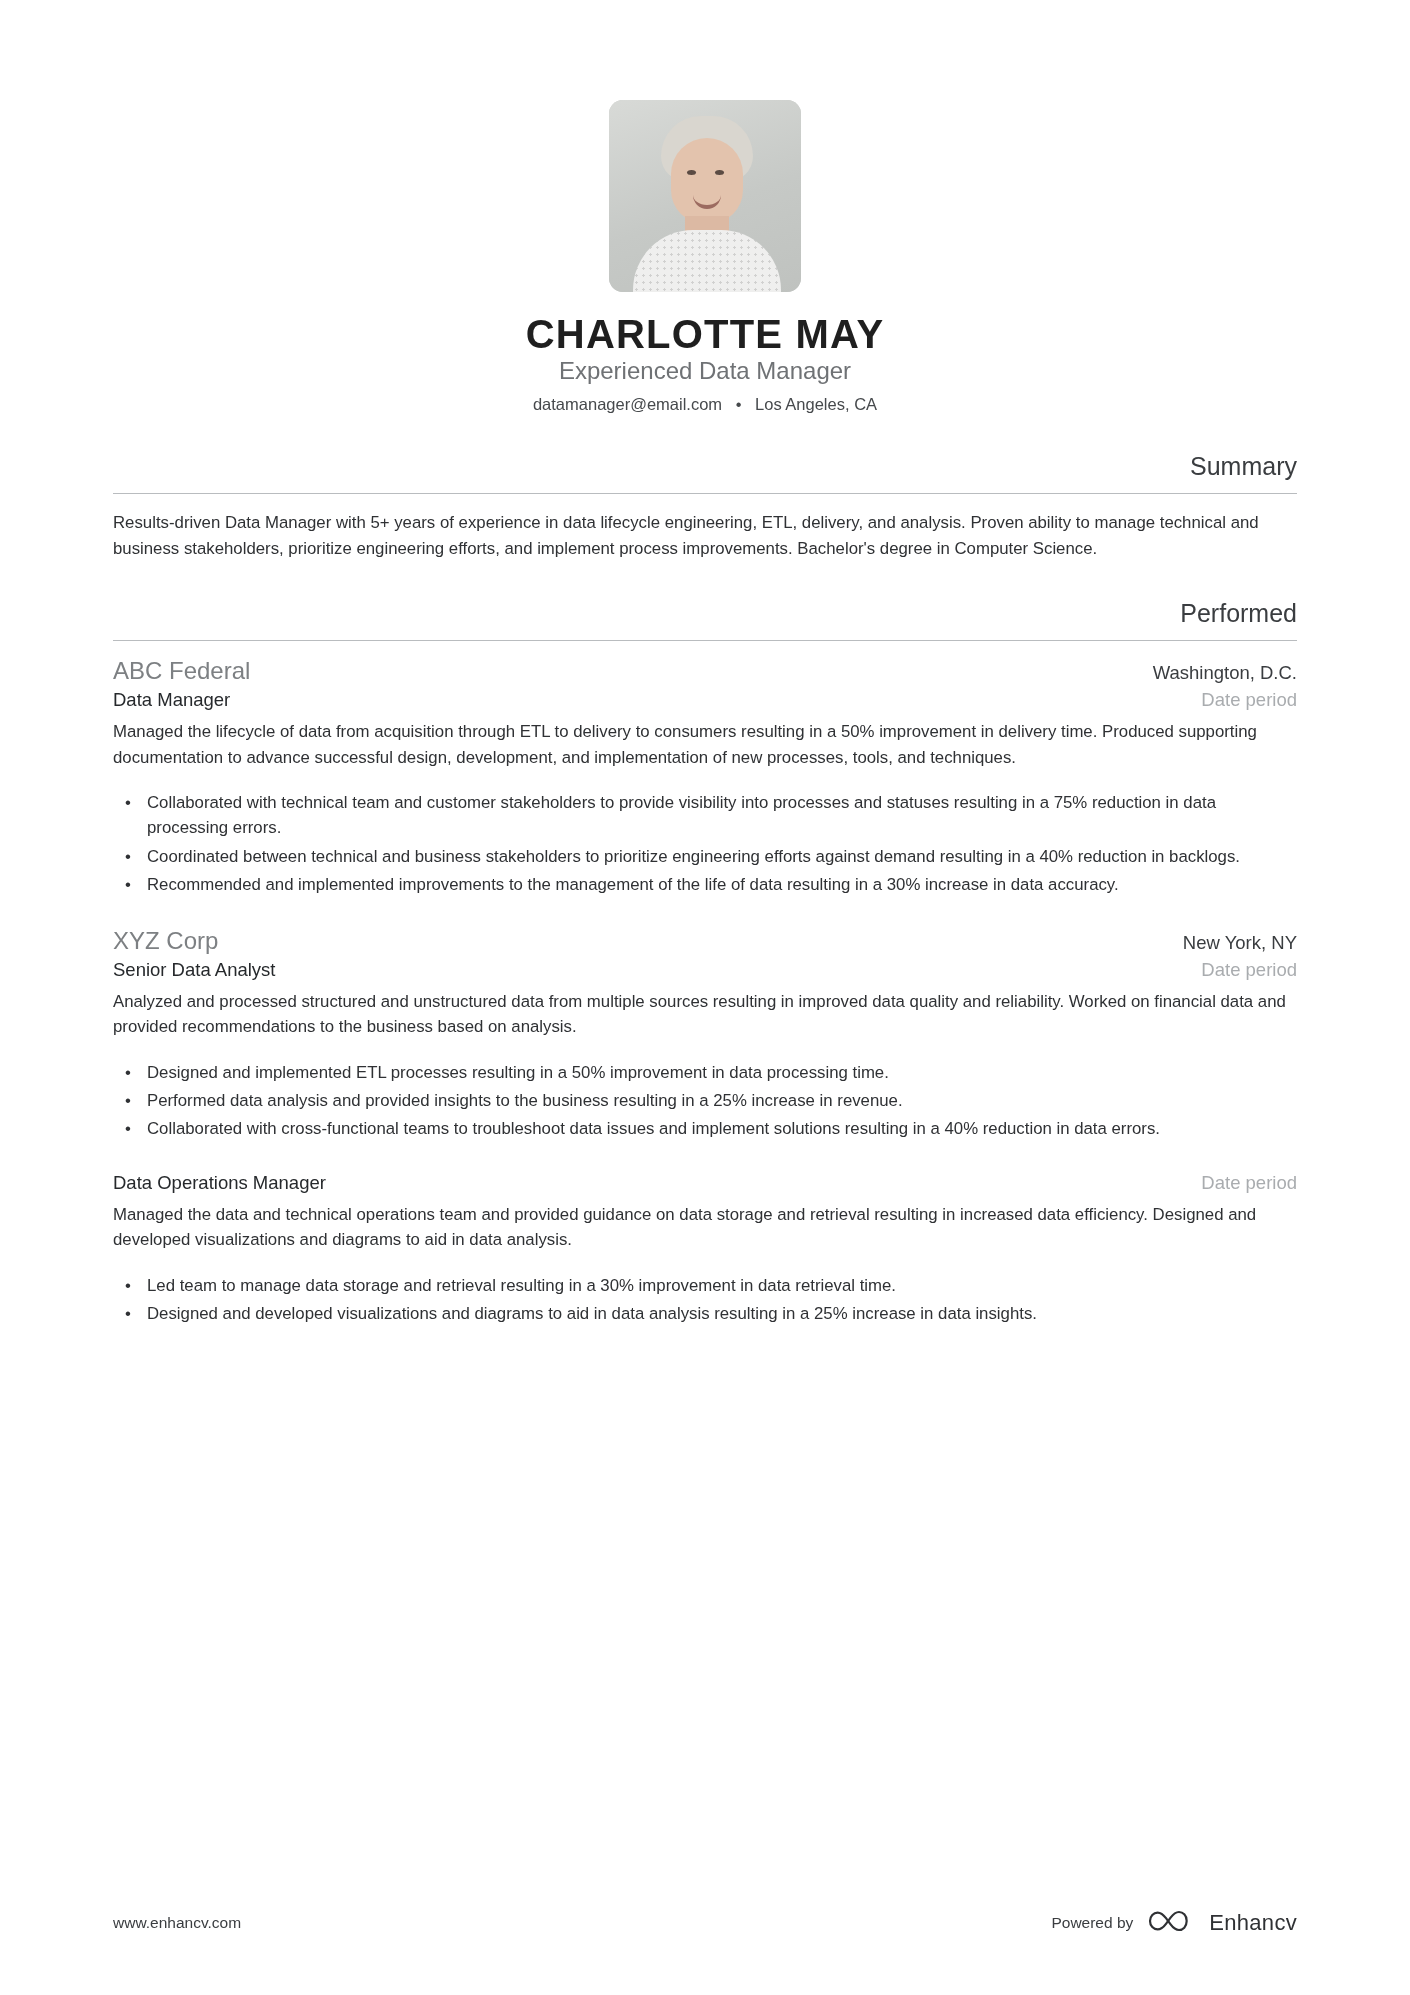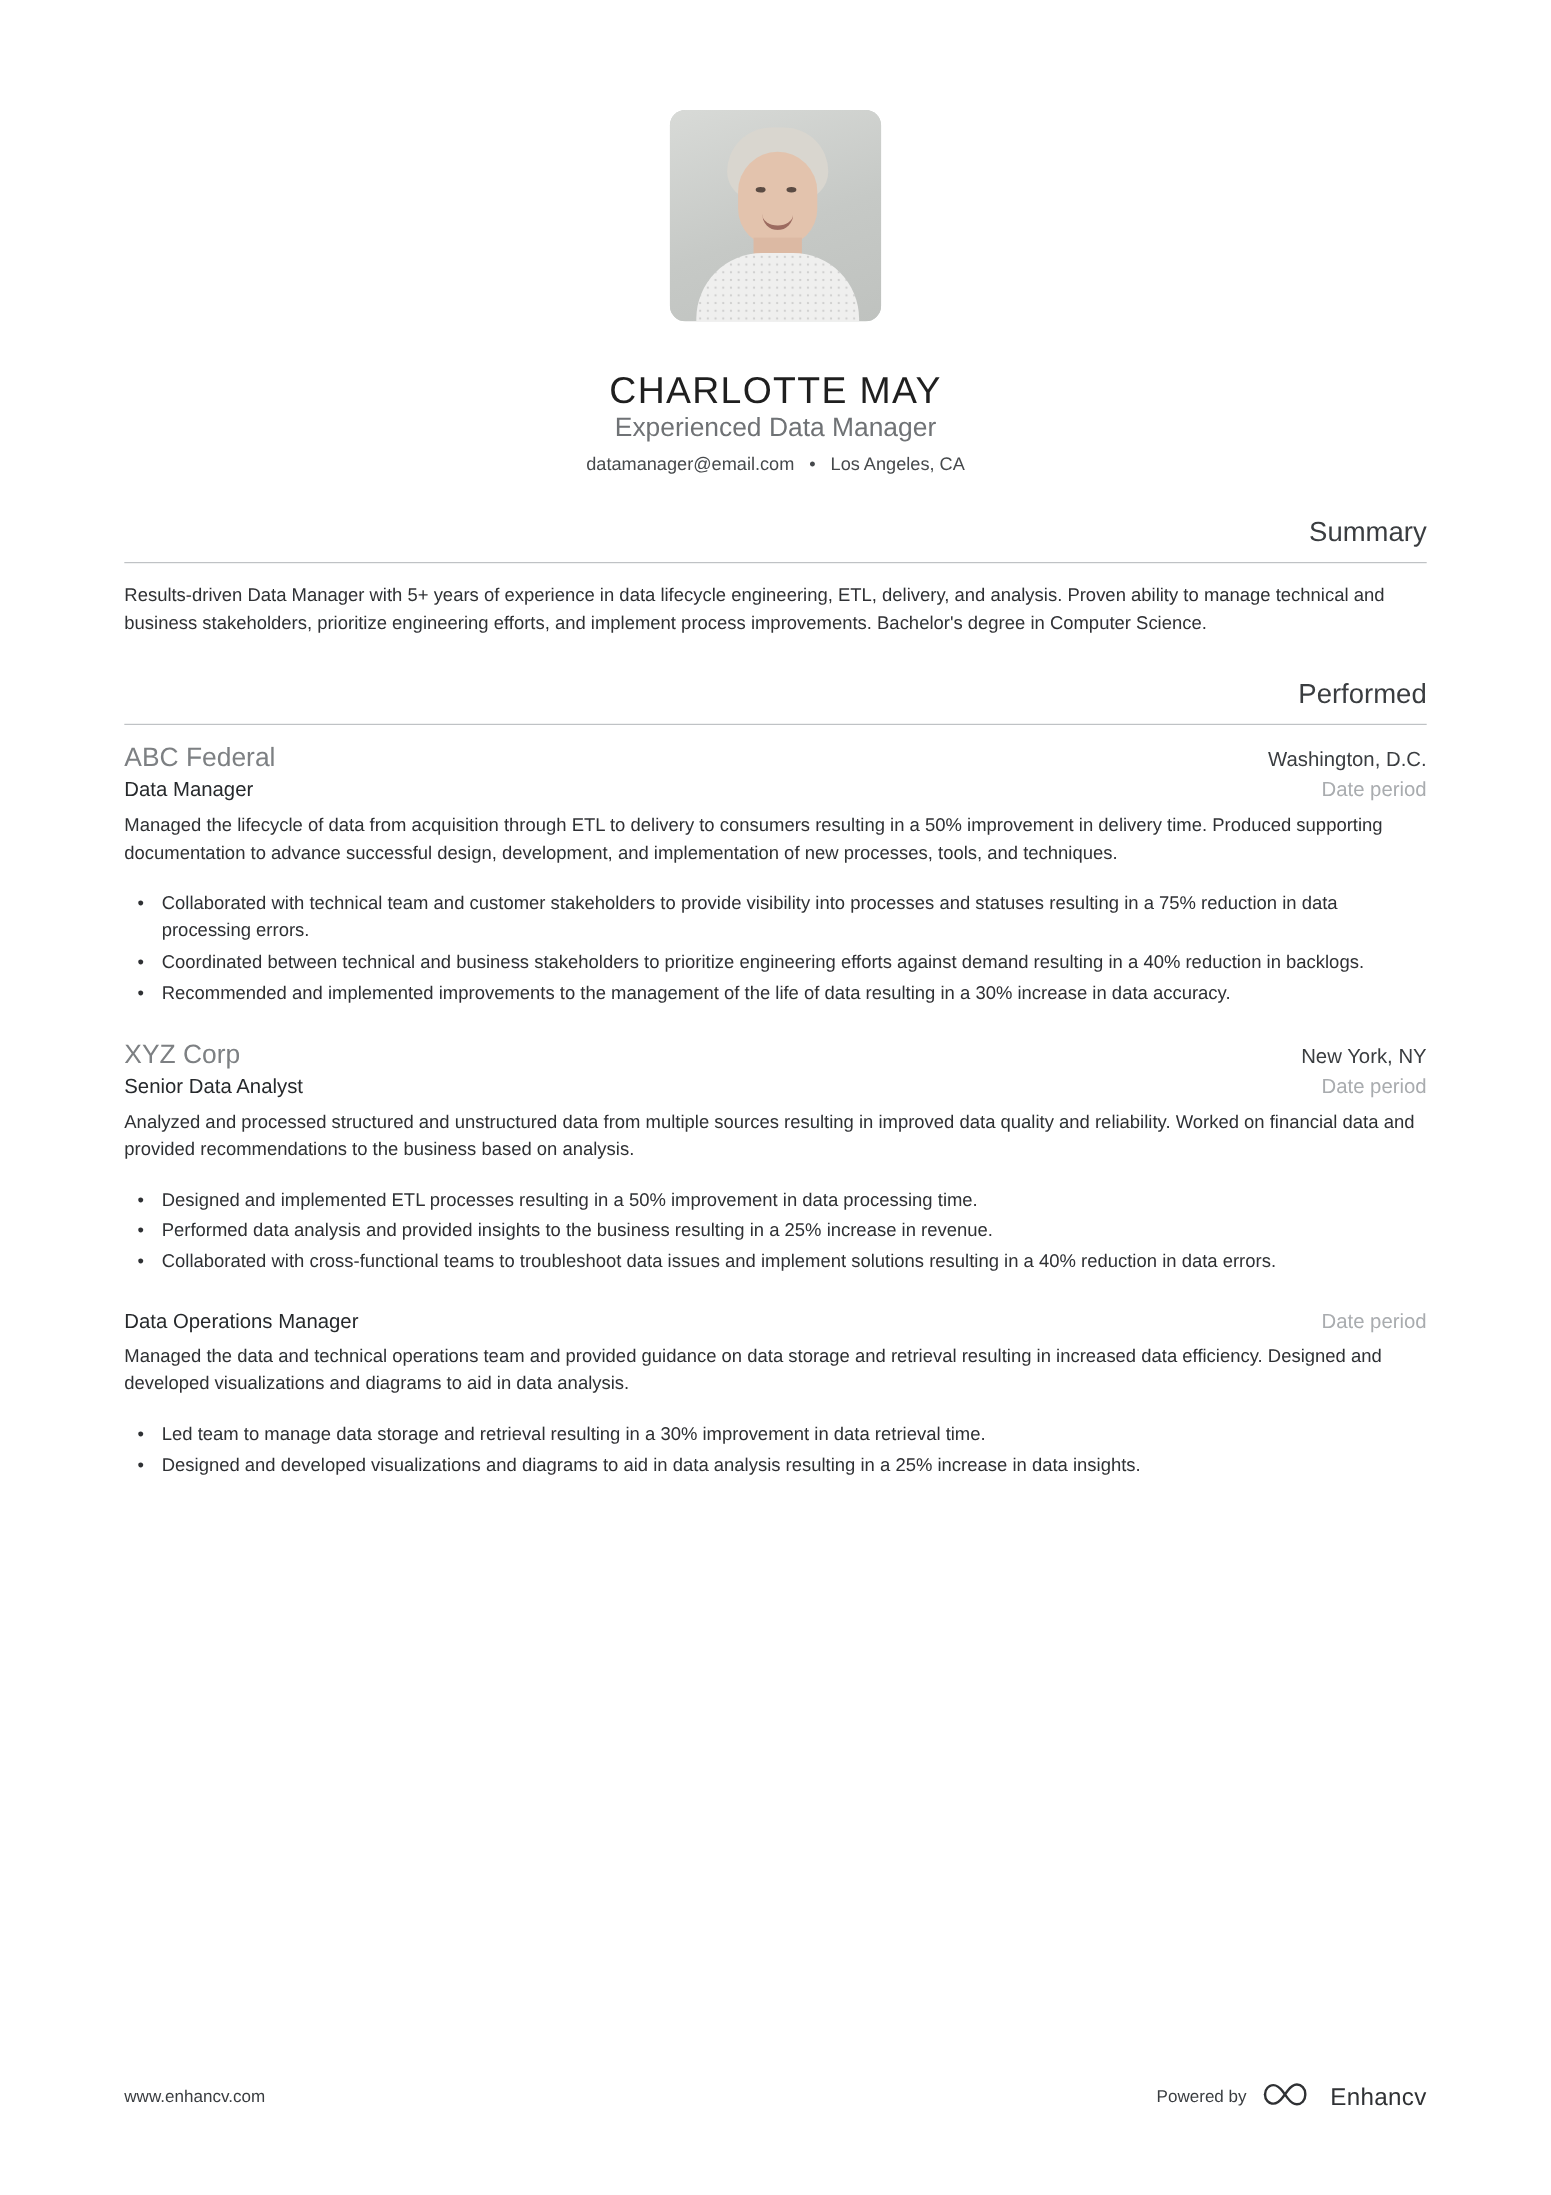--- a/index.html
+++ b/index.html
@@ -98,25 +98,25 @@
     left: 24px; bottom: 0;
     width: 148px; height: 62px;
     border-radius: 60px 60px 0 0;
     background-image:
       radial-gradient(circle, rgba(150,150,150,.35) 1px, transparent 1.4px);
     background-size: 7px 7px;
   }
 
   .full-name {
     text-align: center;
-    font-size: 34px;
-    font-weight: normal;
+    font-size: 40px;
+    font-weight: bold;
     letter-spacing: 1.2px;
     color: #1f1f1f;
-    margin-top: 44px;
+    margin-top: 20px;
   }
   .job-title {
     text-align: center;
     font-size: 24px;
     color: #6f7275;
     margin-top: 0;
     font-weight: 400;
   }
   .contact-row {
     text-align: center;
@@ -206,21 +206,21 @@
     left: -18px;
     top: 0;
     color: #2f3134;
   }
 
   
   .footer {
     position: absolute;
     left: 113px;
     right: 113px;
-    bottom: 73px;
+    bottom: 57px;
     display: flex;
     justify-content: space-between;
     align-items: center;
   }
   .footer-url {
     font-size: 15.5px;
     color: #3a3d40;
   }
   .footer-right {
     display: flex;

